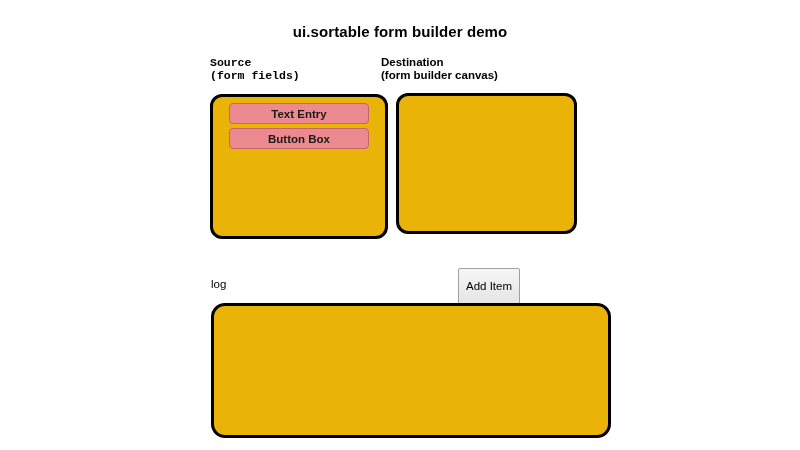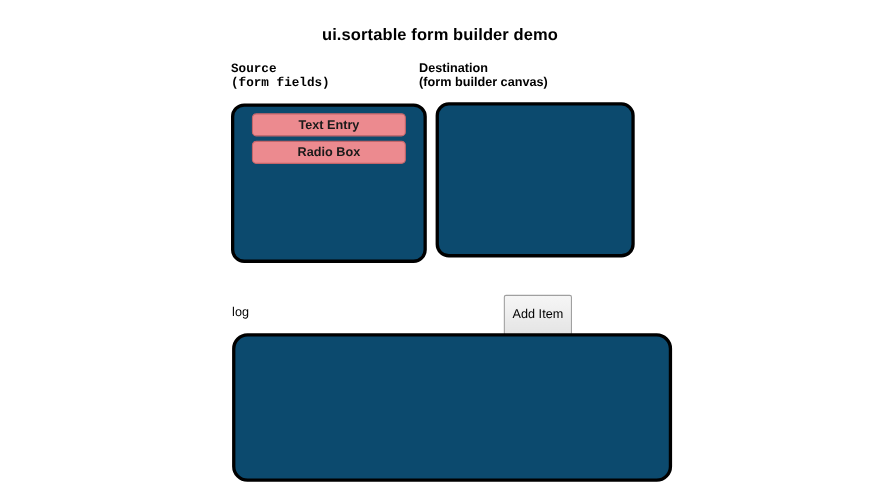--- a/index.html
+++ b/index.html
@@ -35,21 +35,21 @@
     font-weight: bold;
     line-height: 13px;
     white-space: pre-line;
   }
   .col-heading.source-heading      { left: 210px; top: 56px; font-family: Liberation Mono, monospace; }
   .col-heading.destination-heading { left: 381px; top: 56px; }
 
   
   .panel {
     position: absolute;
-    background: #0c4a6e;
+    background: #eab308;
     border: 3px solid #000000;
     border-radius: 12px;
     box-sizing: border-box;
   }
   .source-panel {
     left: 210px;
     top: 94px;
     width: 178px;
     height: 145px;
     padding: 6px 0 0 0;
@@ -145,21 +145,21 @@
 
 <div class="col-heading source-heading">Source
 (form fields)</div>
 
 <div class="col-heading destination-heading">Destination
 (form builder canvas)</div>
 
 <div class="panel source-panel">
   <ul class="sortable-list">
     <li class="sortable-item">Text Entry</li>
-    <li class="sortable-item">Radio Box</li>
+    <li class="sortable-item">Button Box</li>
   </ul>
 </div>
 
 <div class="panel destination-panel">
   <ul class="destination-list"></ul>
 </div>
 
 <button class="add-item-button">Add Item</button>
 
 <div class="log-label">log</div>

